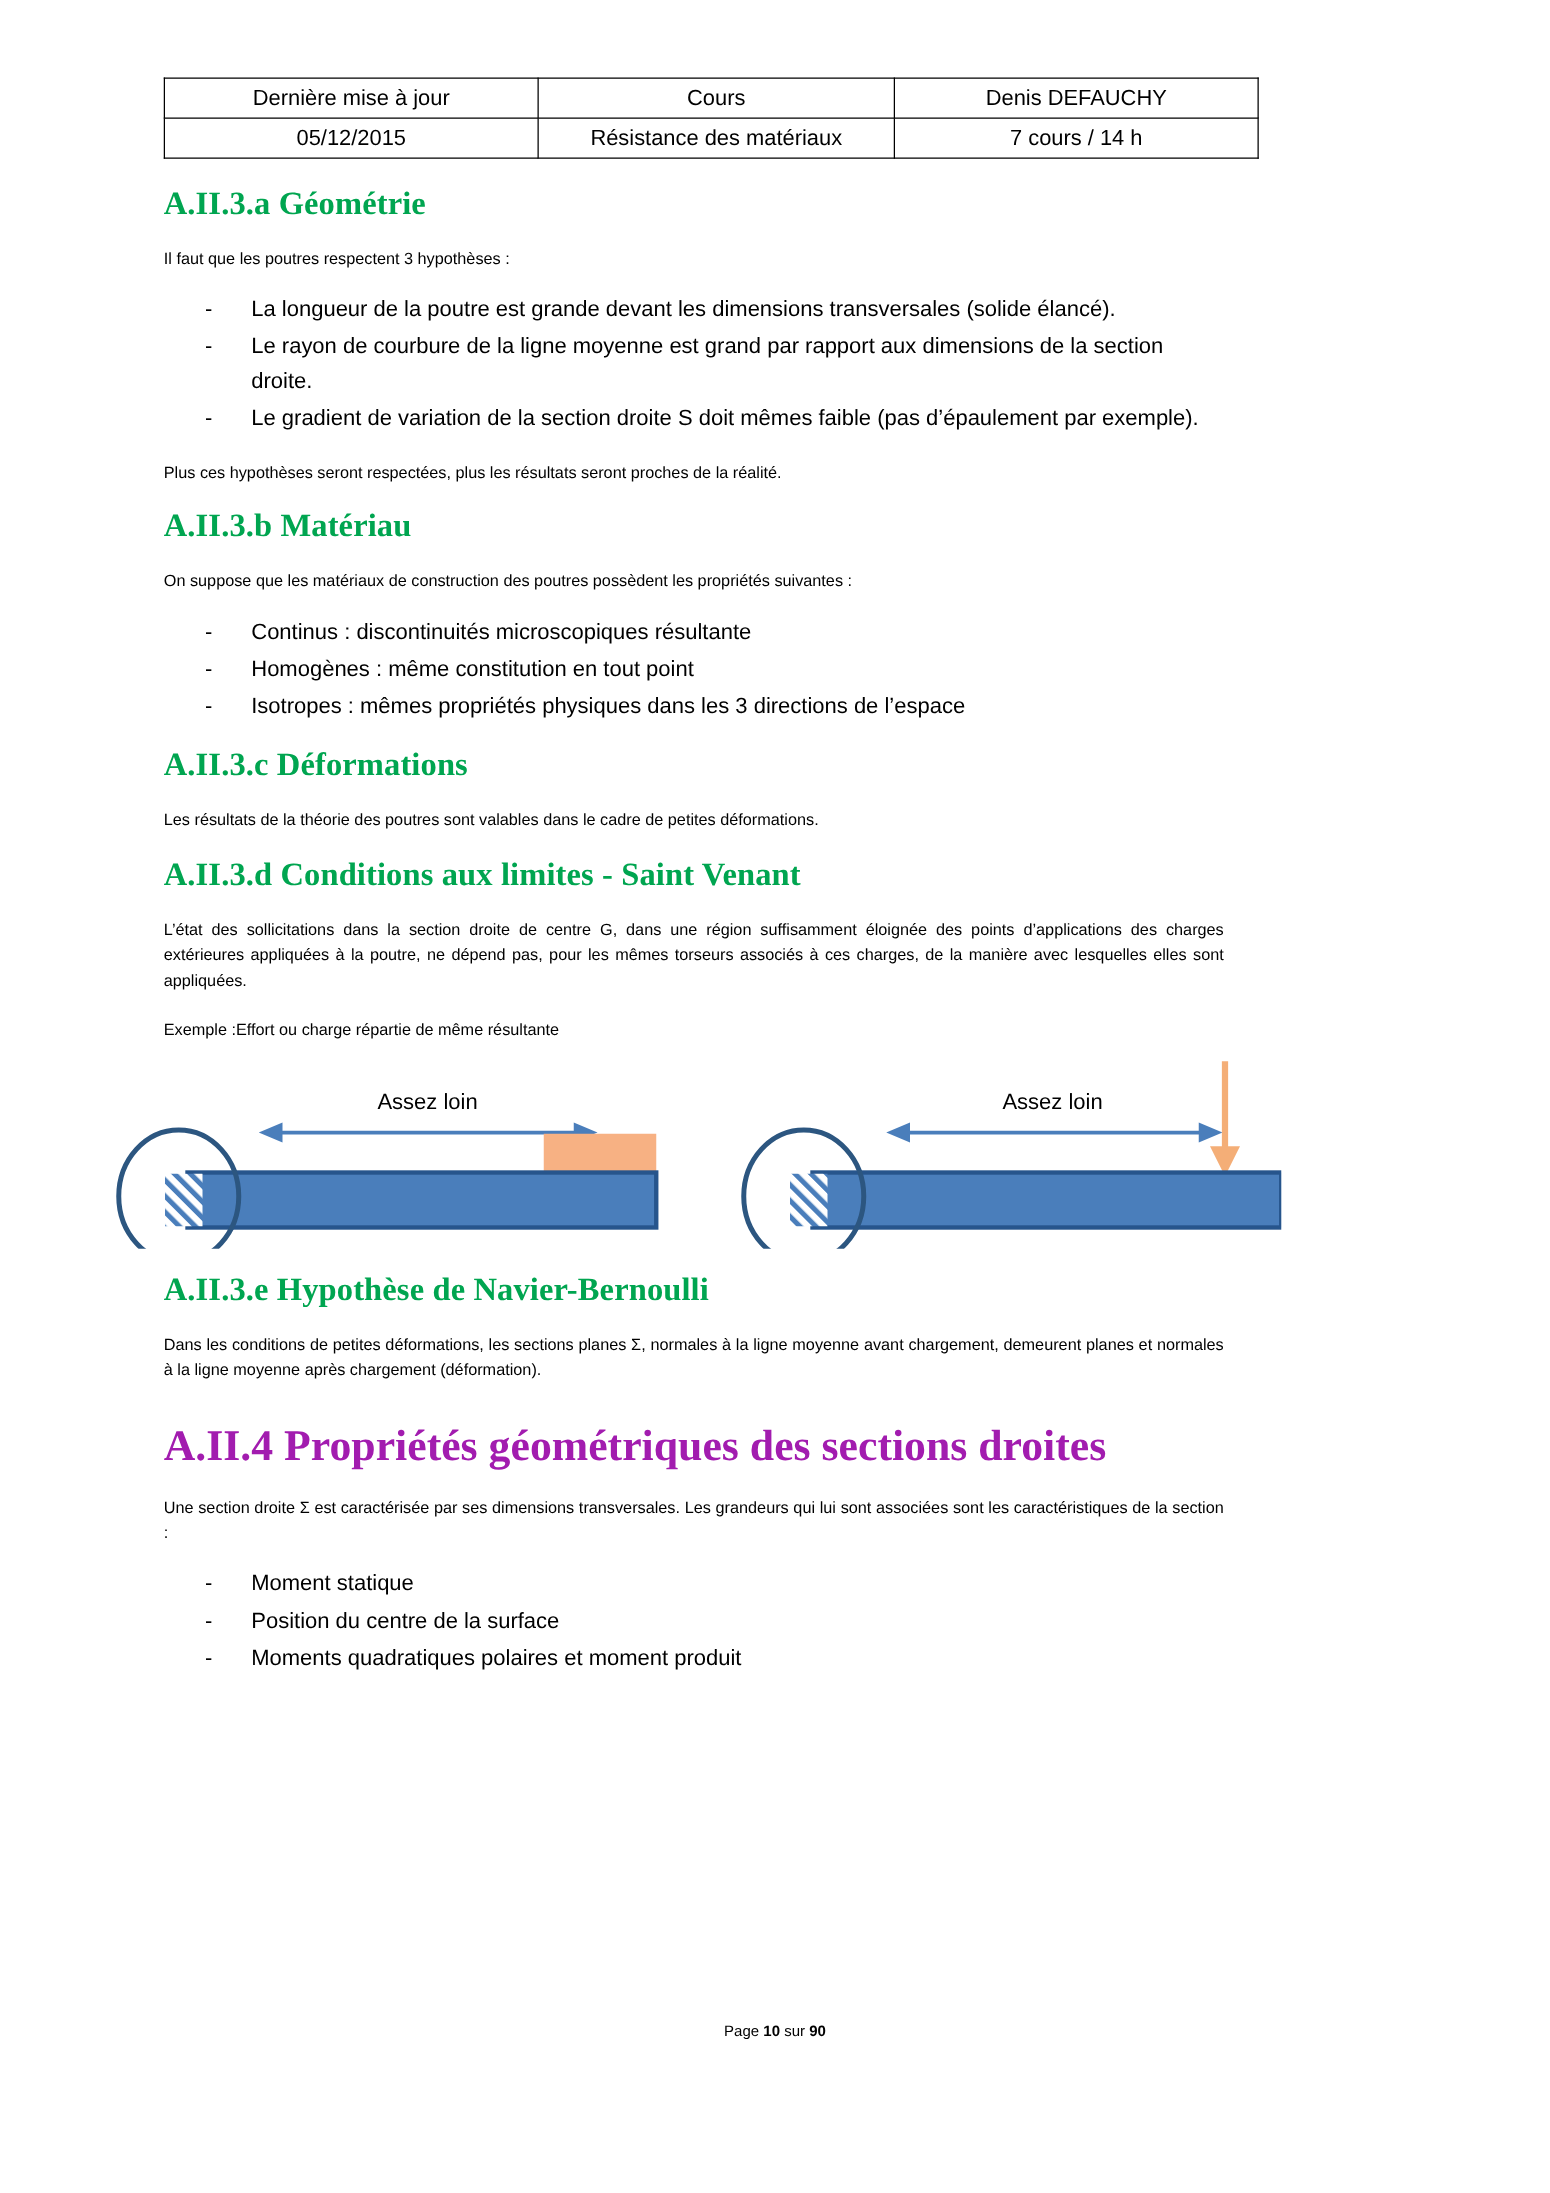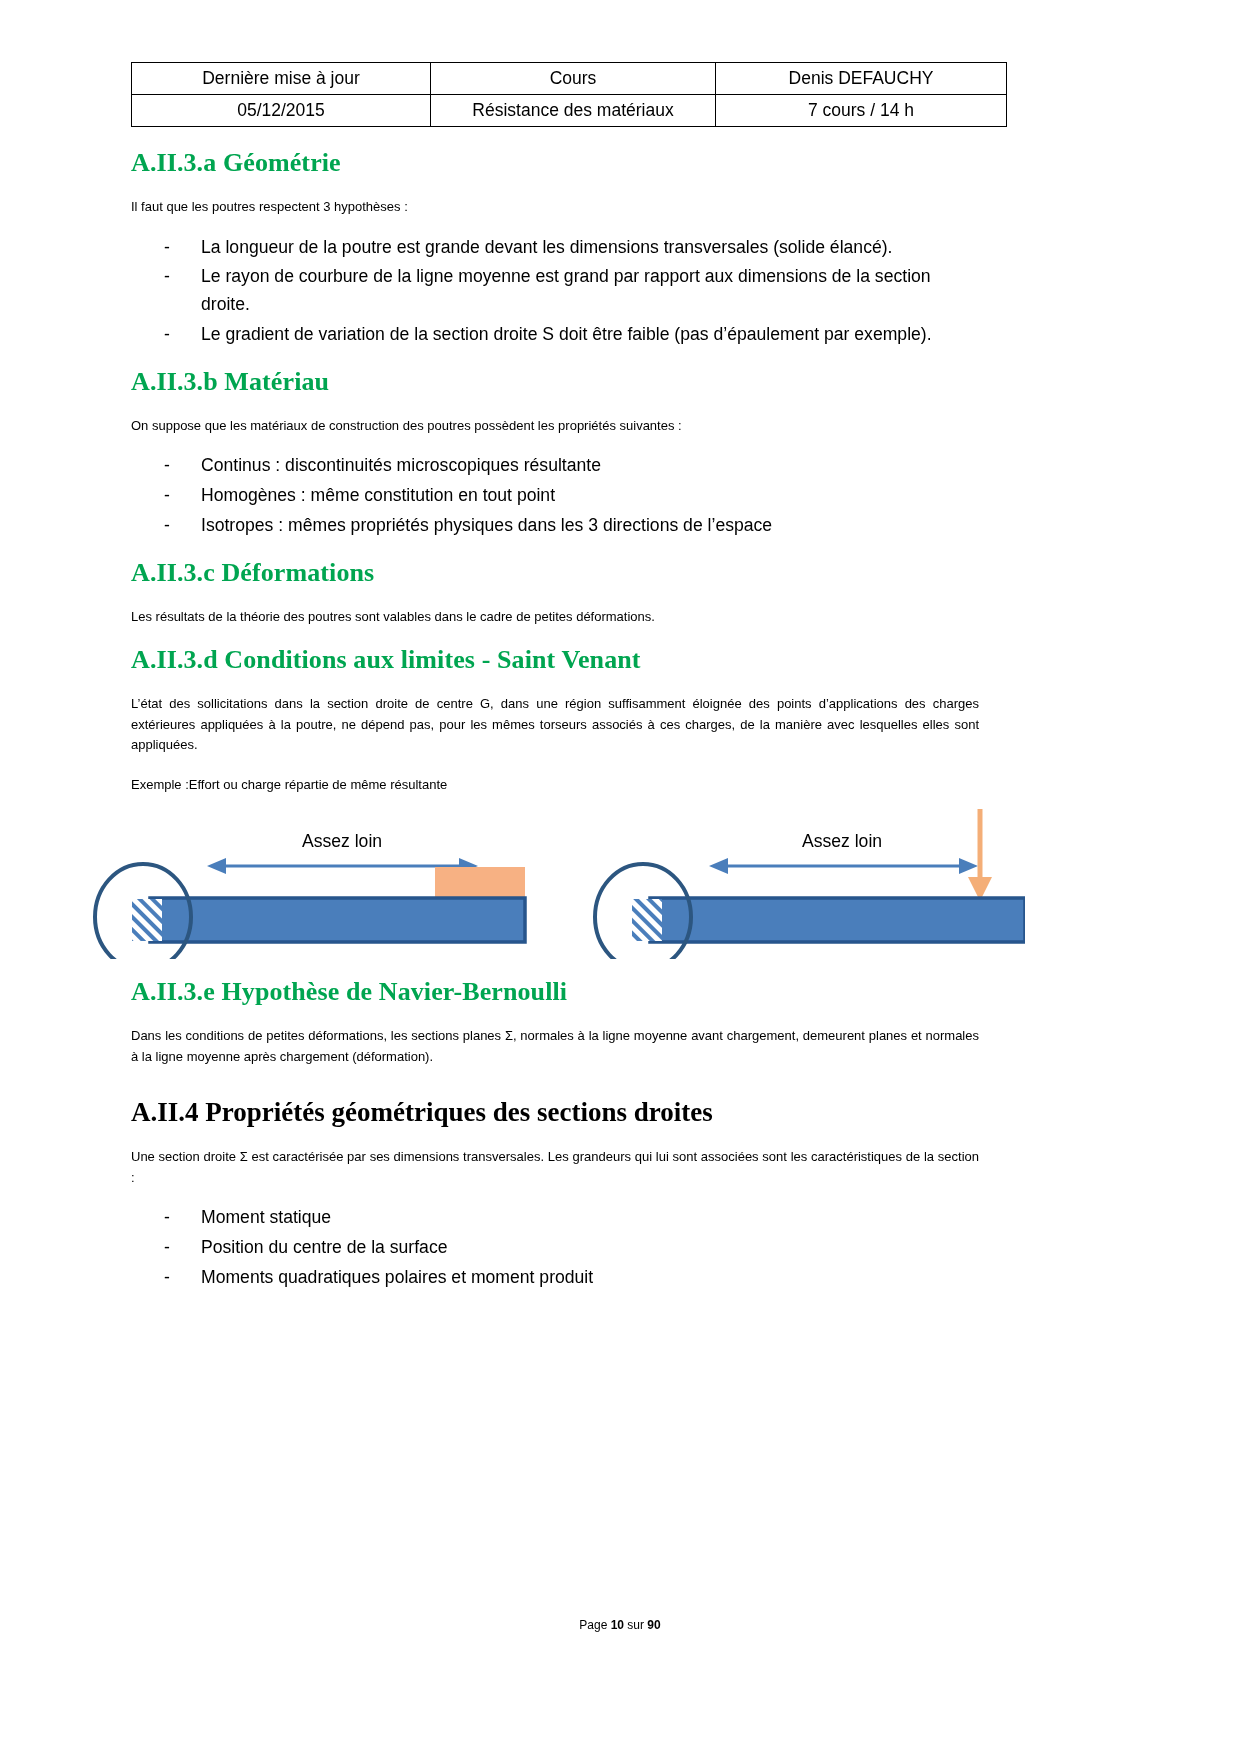--- a/index.html
+++ b/index.html
@@ -55,22 +55,22 @@
     font-family: "Liberation Serif", serif;
     font-weight: bold;
     color: #00A550;
     font-size: 26px;
     margin: 18px 0 0 0;
     letter-spacing: 0.1px;
   }
   h2.major {
     font-family: "Liberation Serif", serif;
     font-weight: bold;
-    color: #000000;
-    font-size: 27px;
+    color: #a21caf;
+    font-size: 35px;
     margin: 30px 0 0 0;
   }
   p.body {
     font-size: 13px;
     line-height: 1.58;
     margin: 19px 0 0 0;
     text-align: left;
   }
   p.body.justify {
     text-align: justify;
@@ -133,22 +133,23 @@
   </tbody>
     </table>
 
   <div class="content">
 
     <h3 class="sub">A.II.3.a Géométrie</h3>
     <p class="body">Il faut que les poutres respectent 3 hypothèses :</p>
     <ul class="dashlist">
       <li><span class="dash">-</span><span>La longueur de la poutre est grande devant les dimensions transversales (solide élancé).</span></li>
       <li><span class="dash">-</span><span>Le rayon de courbure de la ligne moyenne est grand par rapport aux dimensions de la section droite.</span></li>
-      <li><span class="dash">-</span><span>Le gradient de variation de la section droite S doit être faible (pas d’épaulement par exemple).</span></li>
+      <li><span class="dash">-</span><span>Le gradient de variation de la section droite S doit mêmes faible (pas d’épaulement par exemple).</span></li>
     </ul>
+    <p class="body">Plus ces hypothèses seront respectées, plus les résultats seront proches de la réalité.</p>
 
     <h3 class="sub">A.II.3.b Matériau</h3>
     <p class="body">On suppose que les matériaux de construction des poutres possèdent les propriétés suivantes :</p>
     <ul class="dashlist">
       <li><span class="dash">-</span><span>Continus : discontinuités microscopiques résultante</span></li>
       <li><span class="dash">-</span><span>Homogènes : même constitution en tout point</span></li>
       <li><span class="dash">-</span><span>Isotropes : mêmes propriétés physiques dans les 3 directions de l’espace</span></li>
     </ul>
 
     <h3 class="sub">A.II.3.c Déformations</h3>

